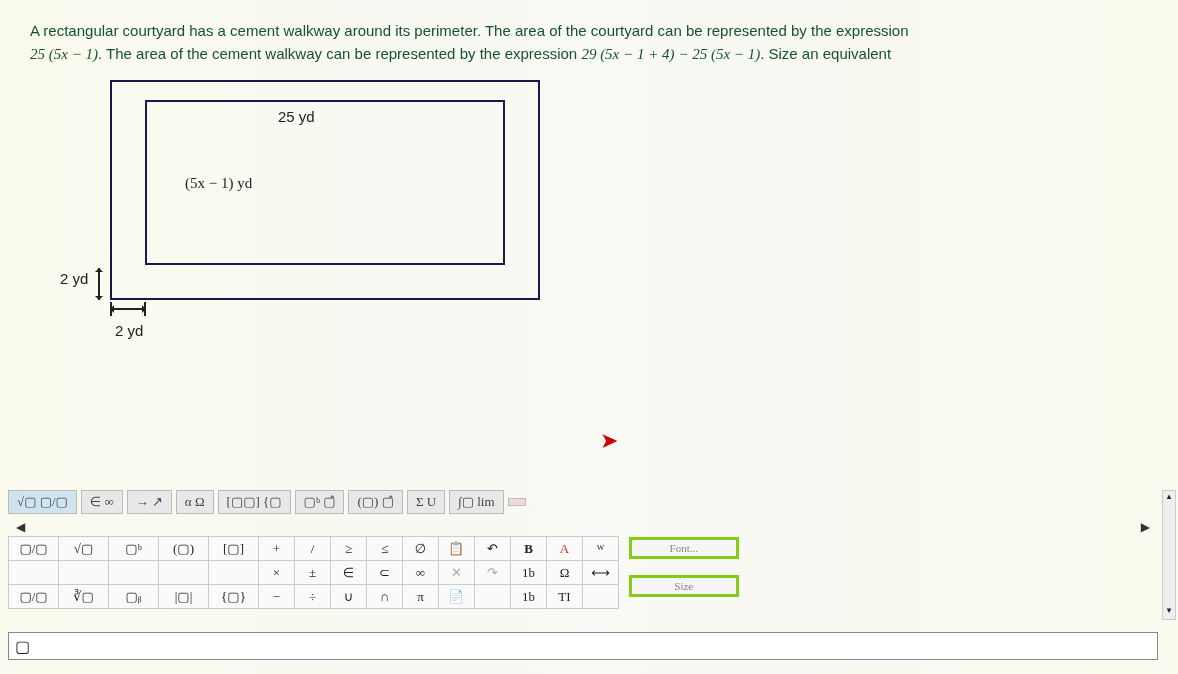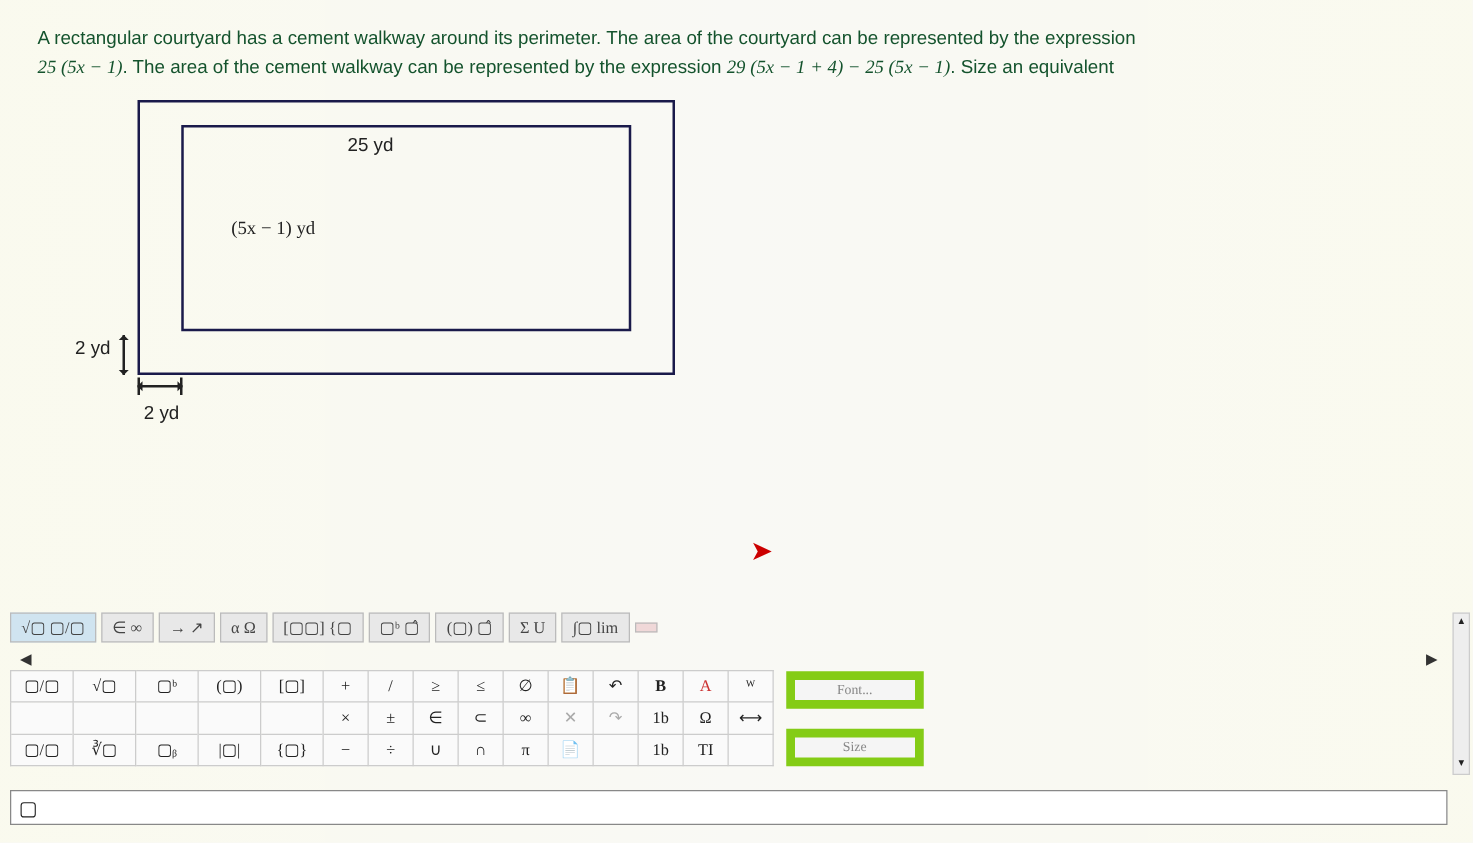--- a/index.html
+++ b/index.html
@@ -31,21 +31,21 @@
 .toolbar-area { position: absolute; left: 8px; top: 490px; right: 8px; }
 .tab-row { display: flex; gap: 4px; align-items: center; }
 .tab { background: #e8e8e8; border: 1px solid #bbb; padding: 3px 8px; font-size: 13px; color: #444; cursor: pointer; font-family: 'Times New Roman', serif; }
 .tab.active { background: #d0e4f0; }
 .tab.pink { background: #f0d8d8; }
 .nav-row { margin-top: 6px; display:flex; justify-content: space-between; align-items:center; width: 1150px;}
 .nav-tri { font-size: 12px; color: #333; cursor:pointer; padding: 0 8px;}
 .palette { margin-top: 2px; border-collapse: collapse; }
 .palette td { border: 1px solid #ccc; width: 36px; height: 24px; text-align: center; vertical-align: middle; font-size: 13px; font-family: 'Times New Roman', serif; cursor: pointer; background: #fafafa; }
 .palette td.wide { width: 50px; }
-.font-box { border: 7px solid #84cc16; padding: 2px 6px; font-size: 11px; color: #888; background: #f5f5f5; cursor:pointer; }
+.font-box { border: 3px solid #84cc16; padding: 2px 6px; font-size: 11px; color: #888; background: #f5f5f5; cursor:pointer; }
 .answer-box { position: absolute; left: 8px; top: 632px; width: 1150px; height: 28px; border: 1px solid #888; background: #fff; padding: 4px 6px; font-family: 'Times New Roman', serif; font-size: 16px; }
 .scroll-v { position:absolute; right:2px; top:490px; width:14px; height:130px; background:#eee; border:1px solid #ccc;}
 .scroll-up { position:absolute; top:0; left:0; right:0; height:14px; text-align:center; font-size:9px; cursor:pointer;}
 .scroll-dn { position:absolute; bottom:0; left:0; right:0; height:14px; text-align:center; font-size:9px; cursor:pointer;}
 </style>
 </head>
 <body>
 
 <div class="page-bg"></div>
 <div class="content">

